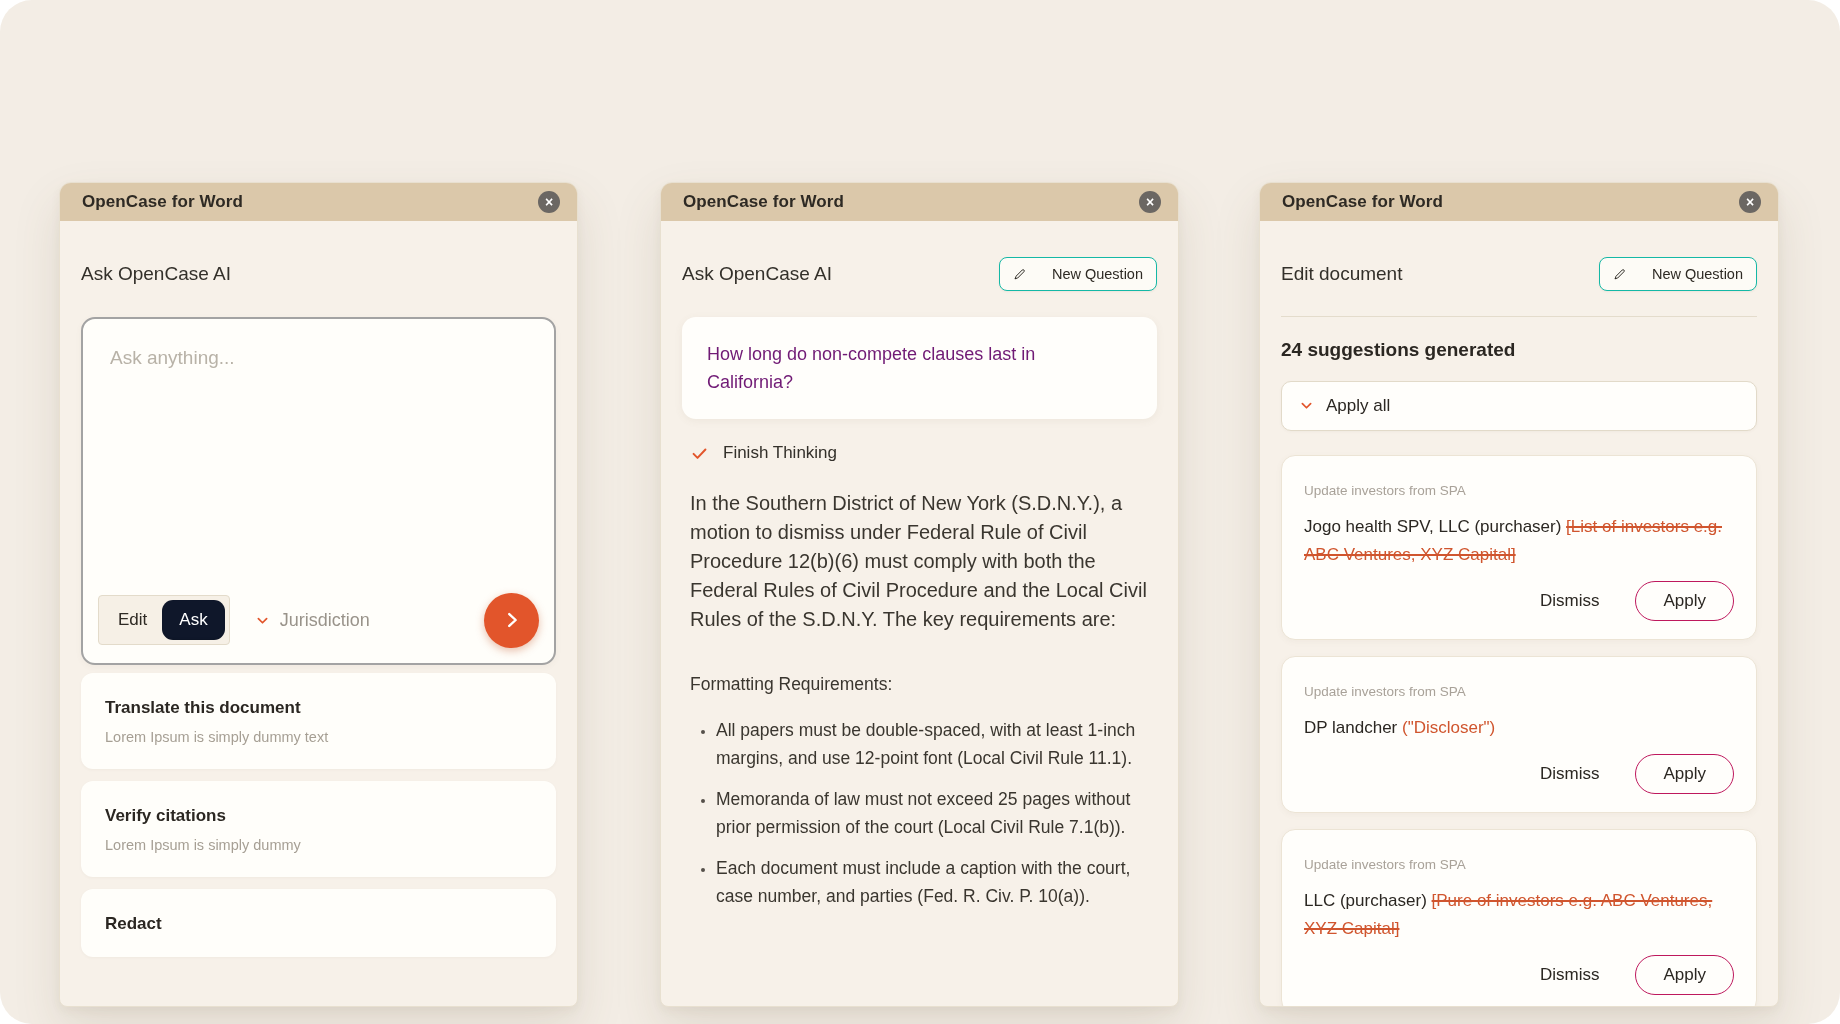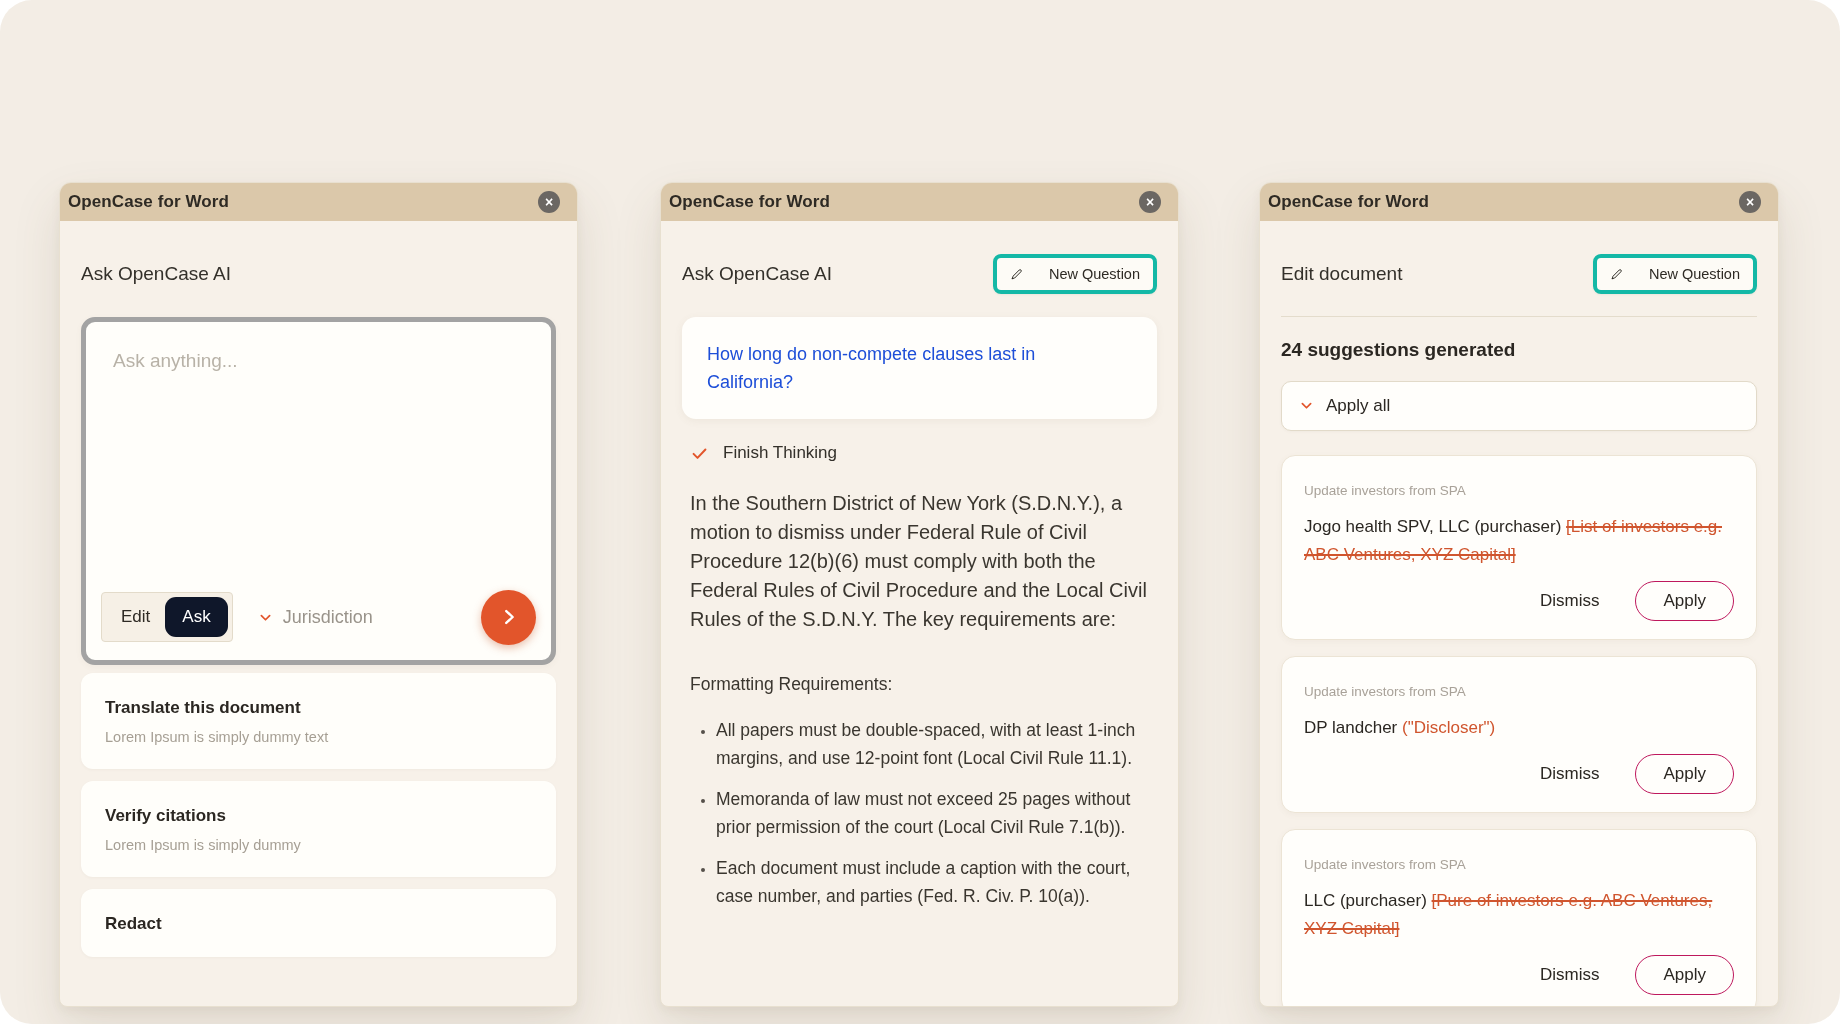--- a/index.html
+++ b/index.html
@@ -24,47 +24,47 @@
     overflow:hidden;
     display:flex;flex-direction:column;
     box-sizing:border-box;
   }
   .panel.p1{left:59px;}
   .panel.p2{left:660px;}
   .panel.p3{left:1259px;width:520px;}
   .panel-header{
     flex:0 0 38px;height:38px;background:#dbc8aa;
     display:flex;align-items:center;justify-content:space-between;
-    padding:0 17px 0 8px;
+    padding:0 17px 0 22px;
   }
   .panel-title{font-size:17px;font-weight:700;color:#2e2a24;letter-spacing:.1px;}
   .close-btn{
     width:22px;height:22px;border-radius:50%;background:#6b6763;color:#fff;
     display:flex;align-items:center;justify-content:center;
     font-size:14px;font-weight:700;line-height:1;border:none;cursor:pointer;padding:0;
     font-family:inherit;
   }
   .panel-body{flex:1;padding:0 21px;position:relative;}
 
   
   .section-row{margin-top:26px;min-height:34px;display:flex;align-items:center;justify-content:space-between;}
   .section-title{font-size:19px;font-weight:400;color:#33302a;}
   .new-question-btn{
     display:flex;align-items:center;gap:25px;
-    background:#fdfbf6;border:4px solid #14b8a6;border-radius:8px;
+    background:#fdfbf6;border:1px solid #14b8a6;border-radius:8px;
     padding:8px 13px;font-size:14.5px;font-weight:500;color:#2e2a24;
     font-family:inherit;cursor:pointer;
     box-shadow:0 1px 2px rgba(120,100,70,.08);
   }
   .icon{display:inline-flex;flex:0 0 auto;}
 
   
   .ask-card{
     margin-top:16px;height:348px;position:relative;box-sizing:border-box;
-    background:#fffefa;border:5px solid #a3a3a3;border-radius:14px;
+    background:#fffefa;border:2px solid #a3a3a3;border-radius:14px;
     box-shadow:0 2px 6px rgba(120,100,70,.05);
   }
   .ask-card textarea{
     position:absolute;inset:0;background:transparent;border:none;outline:none;resize:none;
     padding:25px 27px;font:19px/1.45 "Liberation Sans","DejaVu Sans",sans-serif;color:#33302a;
     box-sizing:border-box;
   }
   .ask-card textarea::placeholder{color:#b8b2a7;opacity:1;}
   .ask-controls{position:absolute;left:15px;right:15px;bottom:15px;display:flex;align-items:center;}
   .mode-toggle{
@@ -95,21 +95,21 @@
     padding:24px 24px 22px;box-shadow:0 1px 3px rgba(120,100,70,.05);
   }
   .tool-title{font-size:17px;font-weight:600;color:#2b2722;line-height:22px;}
   .tool-sub{margin-top:9px;font-size:14.5px;color:#a69f94;line-height:19px;}
 
   
   .question-card{
     margin-top:16px;background:#fffefb;border-radius:14px;
     padding:23px 25px;box-shadow:0 2px 8px rgba(120,100,70,.07);
   }
-  .question-text{font-size:18px;line-height:28px;color:#1d4ed8;max-width:350px;}
+  .question-text{font-size:18px;line-height:28px;color:#701a75;max-width:350px;}
   .status-row{margin-top:24px;display:flex;align-items:flex-end;gap:14px;padding-left:8px;}
   .status-text{font-size:17px;color:#33302a;}
   .answer-par{margin:26px 0 0;padding-left:8px;font-size:20px;line-height:29px;color:#3a362f;}
   .answer-sub{margin:38px 0 0;padding-left:8px;font-size:17.5px;line-height:24px;color:#3a362f;}
   .answer-list{margin:20px 0 0;padding-left:34px;}
   .answer-list li{font-size:17.5px;line-height:28px;color:#3a362f;margin-bottom:13px;}
   .answer-list li::marker{color:#55504a;font-size:14px;}
 
   
   .divider{margin-top:15px;height:1px;background:#e4dccc;}

